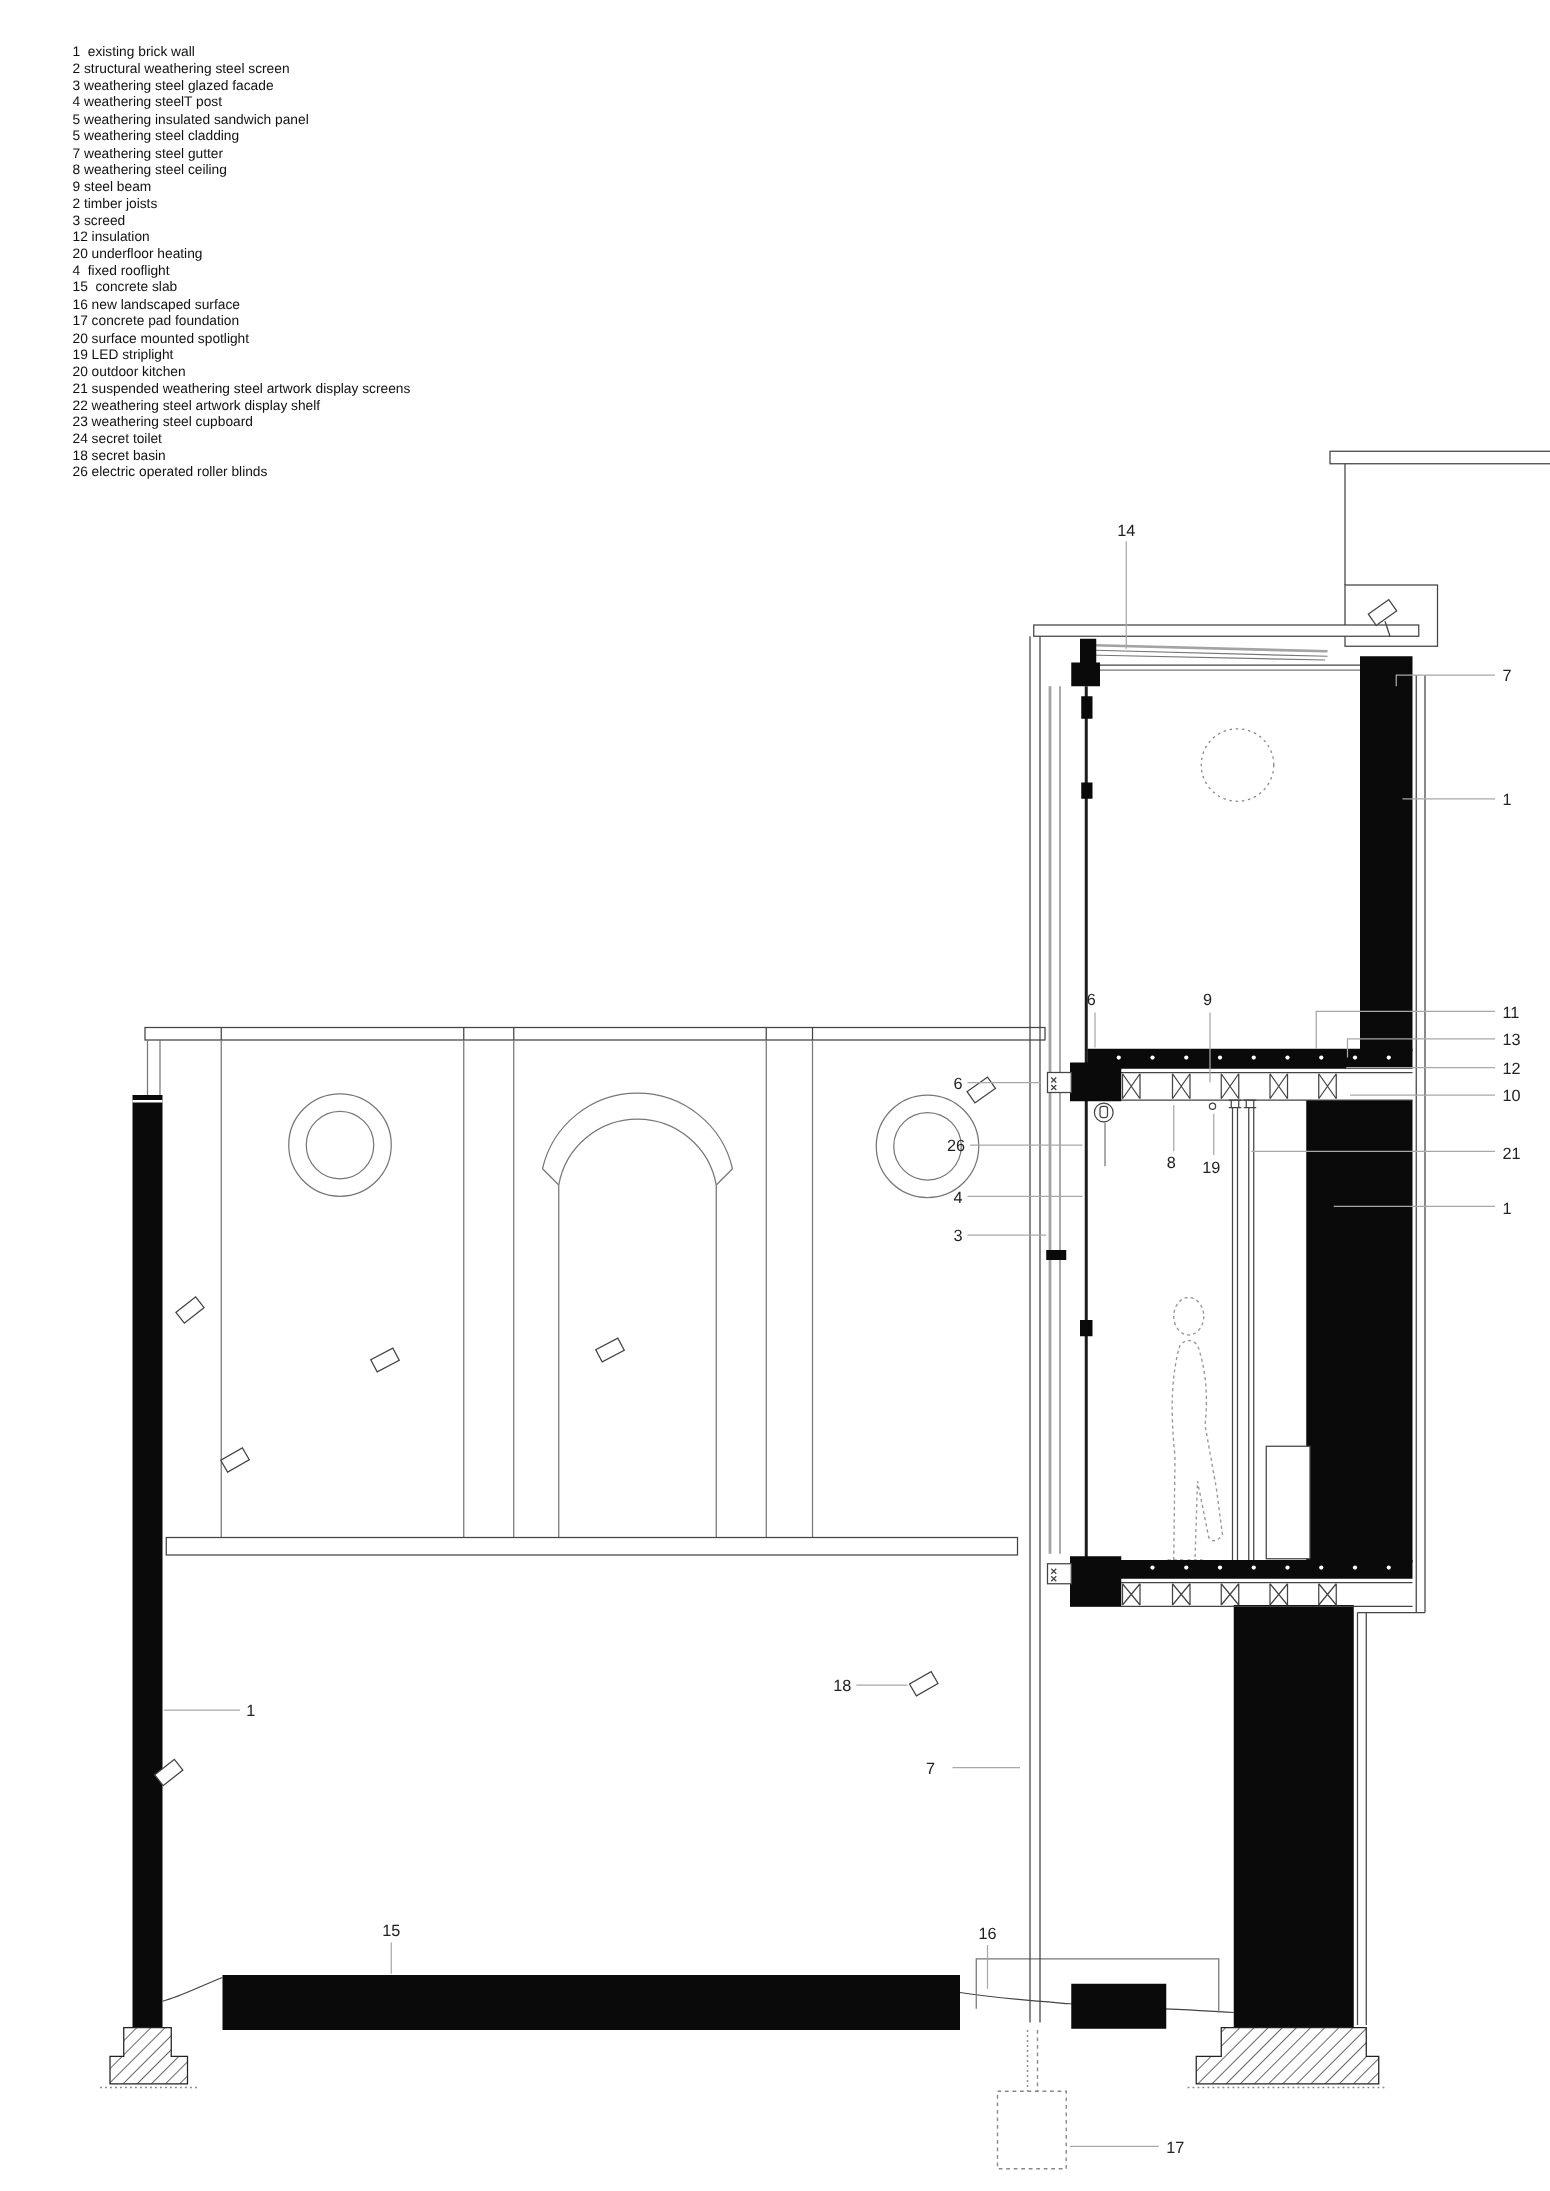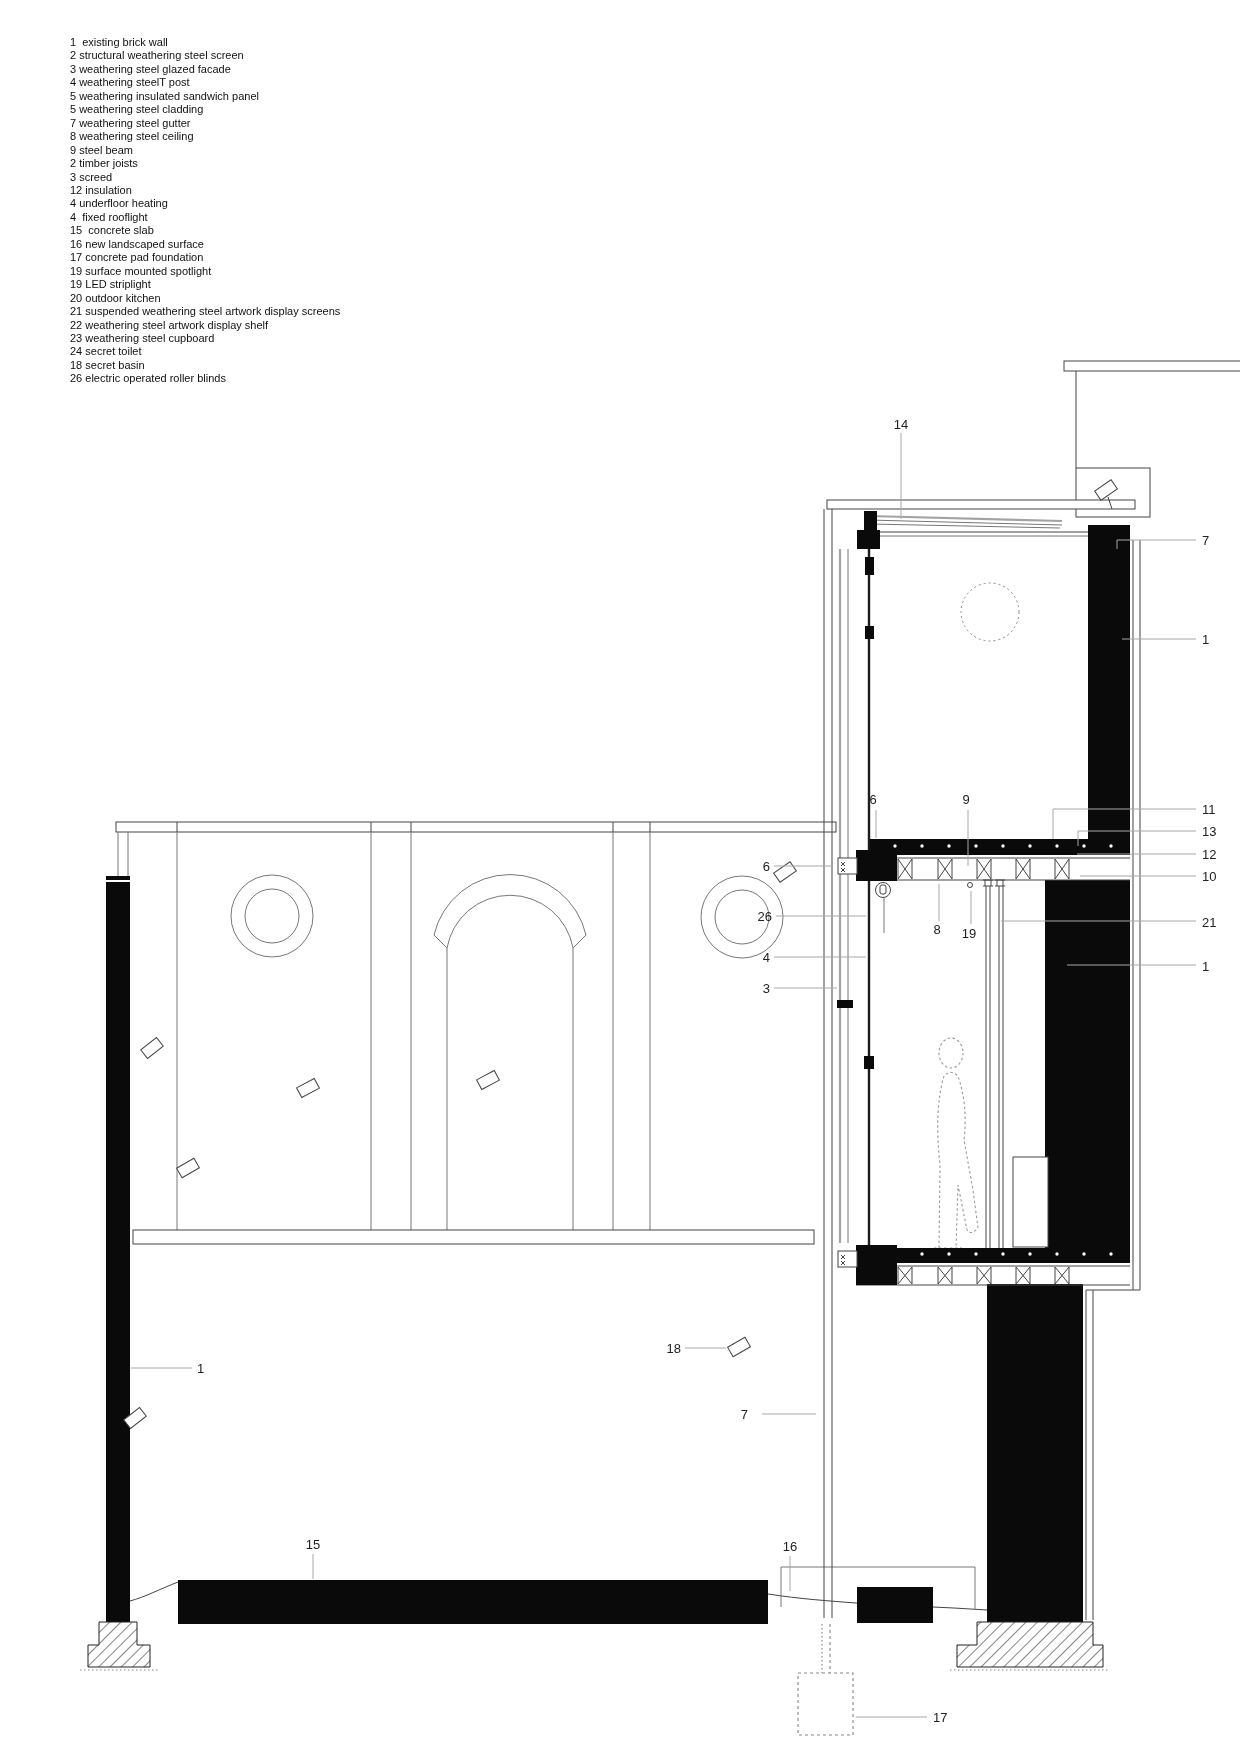--- a/index.html
+++ b/index.html
@@ -1,18 +1,18 @@
 <!DOCTYPE html>
 <html style="--bg: #ffffff; --ink: #111111; --line: #444444; --leader: #a8a8a8; --fill-black: #0a0a0a;"><head>
 <meta charset="utf-8">
 <style>
   html,body{margin:0;padding:0;background:#fff;}
   .stage{position:relative;width:1240px;height:1753px;background:var(--bg,#fff);overflow:hidden;
          font-family:"Liberation Sans",sans-serif;}
-  .legend{position:absolute;left:58px;top:36px;color:var(--ink,#111);margin-left:12px;}
+  .legend{position:absolute;left:58px;top:36px;color:var(--ink,#111);}
   .legend .lgline{font-size:11px;line-height:13.45px;white-space:pre;}
   svg{position:absolute;left:0;top:0;}
   
   .k{stroke:#444;stroke-width:1;fill:none}
   .kw{stroke:#444;stroke-width:1;fill:#fff}
   .kb{fill:#0a0a0a;stroke:none}
   .thin{stroke:#777;stroke-width:1;fill:none}
   .glass{stroke:#a3a3a3;stroke-width:2.2;fill:none}
   .scr{stroke:#1c1c1c;stroke-width:2.4;fill:none}
   .ldr{stroke:#aaansp;stroke-width:1;fill:none}
@@ -32,26 +32,26 @@
     <div class="lgline">3 weathering steel glazed facade</div>
     <div class="lgline">4 weathering steelT post</div>
     <div class="lgline">5 weathering insulated sandwich panel</div>
     <div class="lgline">5 weathering steel cladding</div>
     <div class="lgline">7 weathering steel gutter</div>
     <div class="lgline">8 weathering steel ceiling</div>
     <div class="lgline">9 steel beam</div>
     <div class="lgline">2 timber joists</div>
     <div class="lgline">3 screed</div>
     <div class="lgline">12 insulation</div>
-    <div class="lgline">4 underfloor heating</div>
+    <div class="lgline">20 underfloor heating</div>
     <div class="lgline">4  fixed rooflight</div>
     <div class="lgline">15  concrete slab</div>
     <div class="lgline">16 new landscaped surface</div>
     <div class="lgline">17 concrete pad foundation</div>
-    <div class="lgline">19 surface mounted spotlight</div>
+    <div class="lgline">20 surface mounted spotlight</div>
     <div class="lgline">19 LED striplight</div>
     <div class="lgline">20 outdoor kitchen</div>
     <div class="lgline">21 suspended weathering steel artwork display screens</div>
     <div class="lgline">22 weathering steel artwork display shelf</div>
     <div class="lgline">23 weathering steel cupboard</div>
     <div class="lgline">24 secret toilet</div>
     <div class="lgline">18 secret basin</div>
     <div class="lgline">26 electric operated roller blinds</div>
   </div>
 

